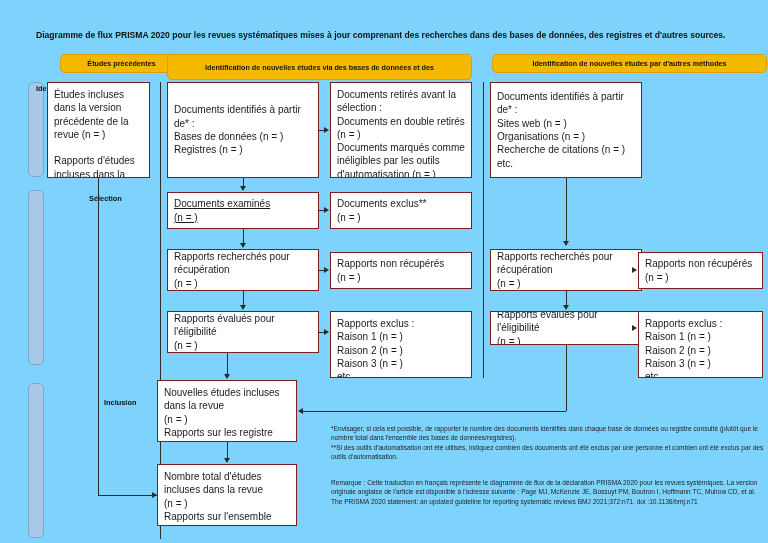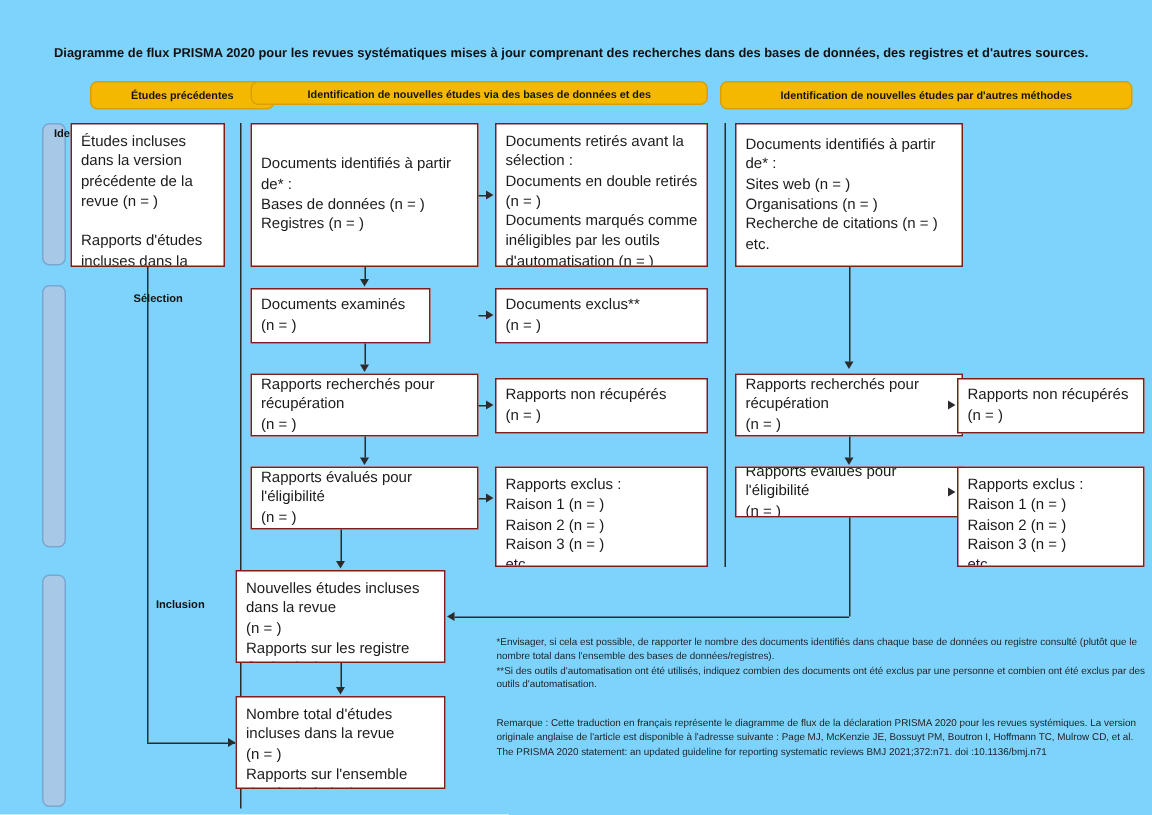--- a/index.html
+++ b/index.html
@@ -41,22 +41,22 @@
     font-size: 7.2px;
     font-weight: bold;
     display: flex;
     align-items: center;
     justify-content: center;
     text-align: center;
     box-sizing: border-box;
     padding: 0 4px;
   }
   #header-prev   { left: 38px;  top: 54px; width: 123px; height: 19px; margin-left: 22px; }
-  #header-new-db { left: 167px; top: 54px; width: 305px; height: 16px; }
-  #header-other  { left: 480px; top: 54px; width: 275px; height: 19px; }
+  #header-new-db { left: 167px; top: 54px; width: 305px; height: 26px; }
+  #header-other  { left: 492px; top: 54px; width: 275px; height: 19px; }
 
   
   .stage-bar {
     position: absolute;
     background: #a8c8e8;
     border: 1px solid #7aa6cf;
     border-radius: 5px;
     box-sizing: border-box;
   }
   #stage-bar-identification { left: 28px; top: 82px;  width: 16px; height: 95px; }
@@ -91,21 +91,21 @@
     display: flex;
     align-items: center;
   }
 
   
   #box-prev-studies   { left: 47px;  top: 82px;  width: 103px; height: 96px; }
 
   
   #box-records-db     { left: 167px; top: 82px;  width: 152px; height: 96px; }
   #box-records-removed{ left: 330px; top: 82px;  width: 142px; height: 96px; }
-  #box-screened       { left: 167px; top: 192px; width: 120px; height: 37px; }
+  #box-screened       { left: 167px; top: 192px; width: 152px; height: 37px; text-decoration: underline; }
   #box-excluded       { left: 330px; top: 192px; width: 142px; height: 37px; }
   #box-sought         { left: 167px; top: 249px; width: 152px; height: 42px; }
   #box-not-retrieved  { left: 330px; top: 252px; width: 142px; height: 37px; }
   #box-eligibility    { left: 167px; top: 311px; width: 152px; height: 42px; }
   #box-reports-excl   { left: 330px; top: 311px; width: 142px; height: 67px; }
 
   
   #box-new-included   { left: 157px; top: 380px; width: 140px; height: 62px; }
   #box-total-included { left: 157px; top: 464px; width: 140px; height: 62px; }
 

